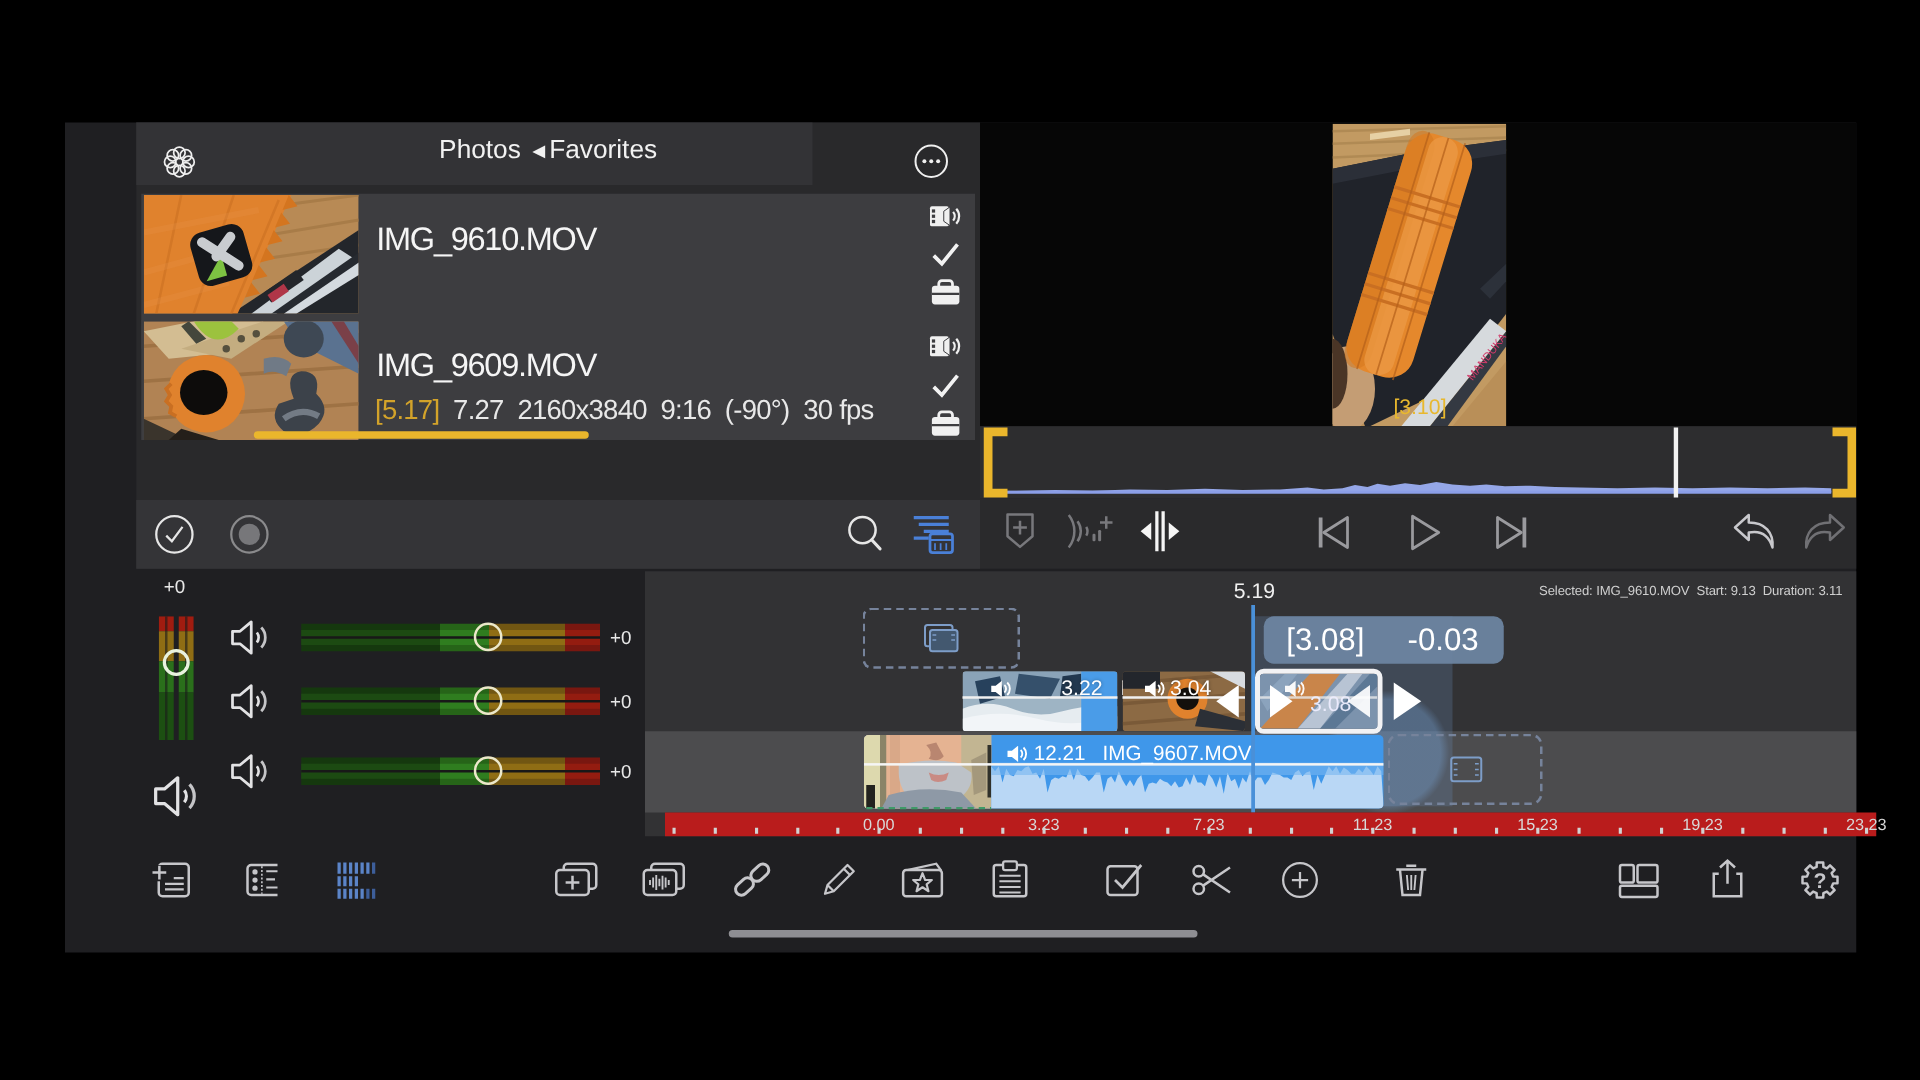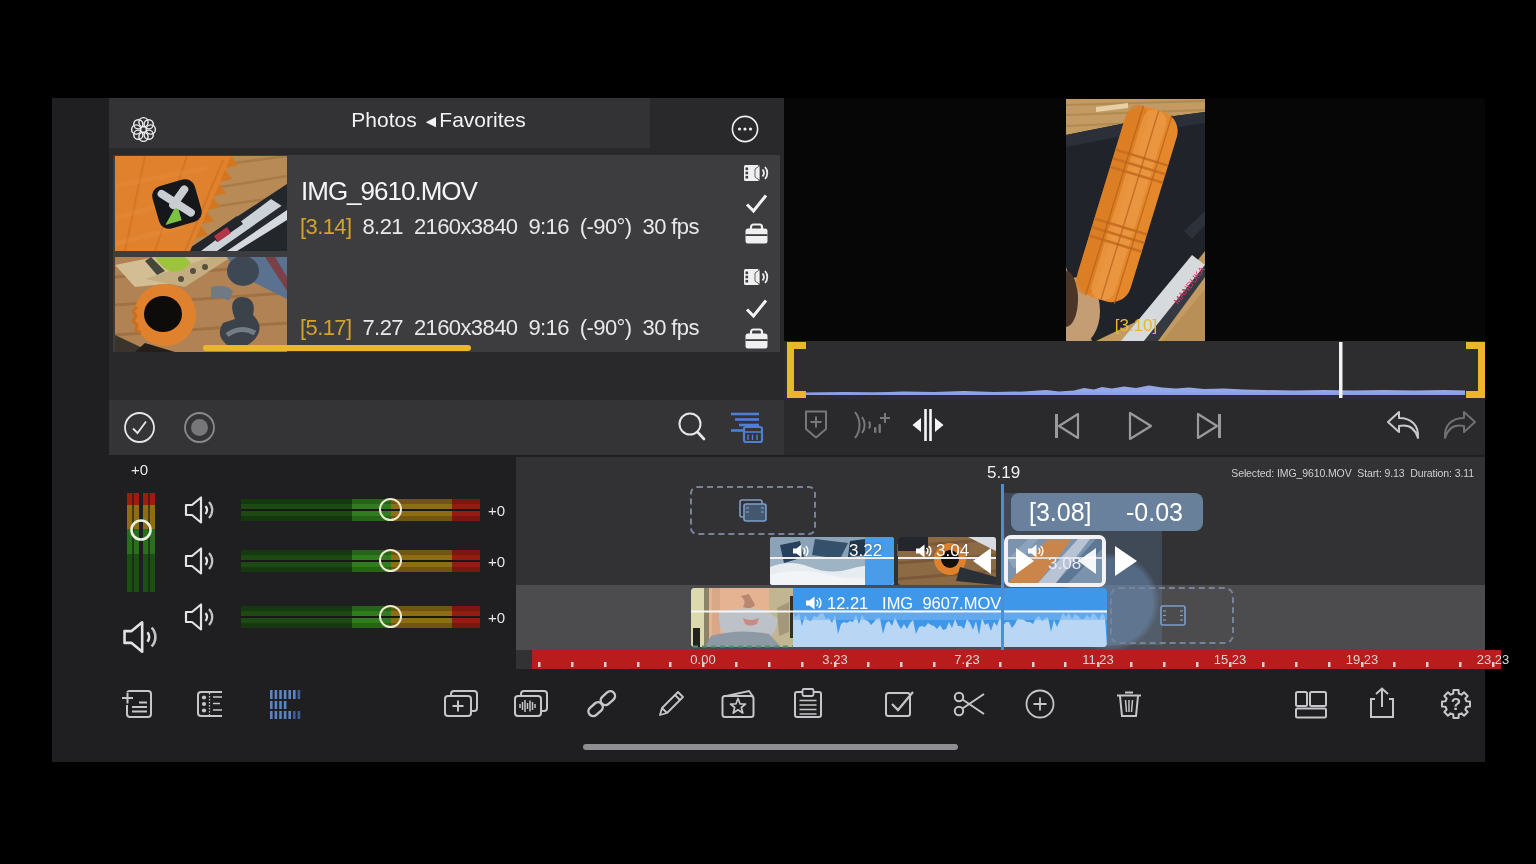--- a/index.html
+++ b/index.html
@@ -80,21 +80,20 @@
         <path d="M116 0 L123 9 L111 12 Z M110 14 L117 23 L105 26 Z M104 28 L111 37 L99 40 Z M98 42 L105 51 L93 54 Z M92 56 L99 65 L87 68 Z M86 70 L93 79 L81 82 Z" fill="#d4751f"></path>
         <path d="M30 0 L10 95 M72 0 L40 95 M108 4 L70 95" stroke="#c96f22" stroke-width="2" fill="none" opacity="0.6"></path>
         <path d="M0 30 L92 12 M0 62 L80 40 M0 88 L68 70" stroke="#e8934a" stroke-width="5" fill="none" opacity="0.25"></path>
         <g transform="rotate(-16 62 48)">
           <rect x="40" y="26" width="44" height="44" rx="10" fill="#15171b"></rect>
           <path d="M45 65 L62 48 L62 65 Z" fill="#7dc242"></path>
           <path d="M50 34 L73 60 M73 36 L58 48" stroke="#c9ccd0" stroke-width="8" fill="none" stroke-linecap="round"></path>
         </g>
       </svg></div>
       <div class="rtitle">IMG_9610.MOV</div>
-      <div class="rmeta"><span class="yel">[3.14]</span>&nbsp; 8.21&nbsp; 2160x3840&nbsp; 9:16&nbsp; (-90°)&nbsp; 30 fps</div>
       <div class="ybar" style="left:284px;width:263px;"></div>
       <svg class="abs rowico" style="left:630px;top:5px;" width="26" height="26" viewBox="0 0 26 26">
         <rect x="1" y="5" width="15" height="16" rx="1.5" fill="#f0f0f0"></rect>
         <rect x="2.5" y="7.5" width="2.6" height="2.6" fill="#3d3d40"></rect>
           <rect x="2.5" y="11.7" width="2.6" height="2.6" fill="#3d3d40"></rect>
           <rect x="2.5" y="15.9" width="2.6" height="2.6" fill="#3d3d40"></rect>
         <path d="M12 9 L17 5.5 L17 20.5 L12 17 Z" fill="#f0f0f0" stroke="#3d3d40" stroke-width="0.8"></path>
         <path d="M19.5 9.5 A5.5 5.5 0 0 1 19.5 16.5 M22 7 A9 9 0 0 1 22 19" fill="none" stroke="#f0f0f0" stroke-width="1.8"></path>
       </svg>
       <svg class="abs rowico" style="left:631px;top:36px;" width="25" height="25" viewBox="0 0 25 25">
@@ -124,20 +123,21 @@
         <path d="M150 0 L172 34 L172 20 L160 0 Z" fill="#7a4048"></path>
         <circle cx="50" cy="58" r="31" fill="#e0822d"></circle>
         <path d="M22 50 l-4 4 l3 5 l-3 5 l4 4 l-1 5 l5 3" stroke="#c96f22" stroke-width="3" fill="none"></path>
         <ellipse cx="48" cy="57" rx="19" ry="18" fill="#0d0c0b"></ellipse>
         <path d="M0 78 L36 95 L0 95 Z" fill="#3a342c"></path>
         <path d="M30 86 L60 95 L20 95 Z" fill="#241f1a"></path>
         <path d="M120 62 Q112 42 126 40 Q142 40 138 58 Q150 70 140 82 Q128 95 112 88 Q100 78 108 66 Z" fill="#3c424a"></path>
         <path d="M112 78 Q126 68 140 76" stroke="#737b85" stroke-width="5" fill="none"></path>
         <path d="M96 30 Q110 26 118 34 L114 44 Q104 38 96 42 Z" fill="#707a86"></path>
       </svg></div>
+      <div class="rtitle">IMG_9609.MOV</div>
       <div class="rmeta"><span class="yel">[5.17]</span>&nbsp; 7.27&nbsp; 2160x3840&nbsp; 9:16&nbsp; (-90°)&nbsp; 30 fps</div>
       <div class="ybar" style="left:90px;width:268px;"></div>
       <svg class="abs rowico" style="left:630px;top:8px;" width="26" height="26" viewBox="0 0 26 26">
         <rect x="1" y="5" width="15" height="16" rx="1.5" fill="#f0f0f0"></rect>
         <rect x="2.5" y="7.5" width="2.6" height="2.6" fill="#3d3d40"></rect>
           <rect x="2.5" y="11.7" width="2.6" height="2.6" fill="#3d3d40"></rect>
           <rect x="2.5" y="15.9" width="2.6" height="2.6" fill="#3d3d40"></rect>
         <path d="M12 9 L17 5.5 L17 20.5 L12 17 Z" fill="#f0f0f0" stroke="#3d3d40" stroke-width="0.8"></path>
         <path d="M19.5 9.5 A5.5 5.5 0 0 1 19.5 16.5 M22 7 A9 9 0 0 1 22 19" fill="none" stroke="#f0f0f0" stroke-width="1.8"></path>
       </svg>

